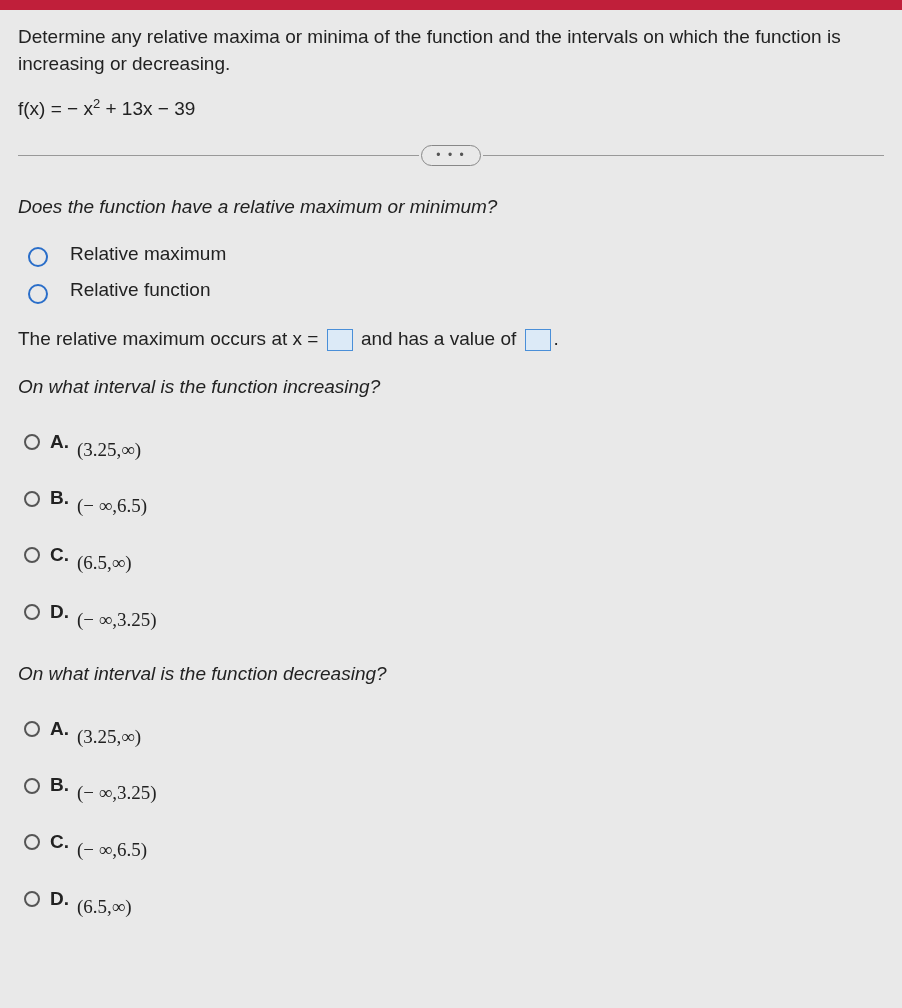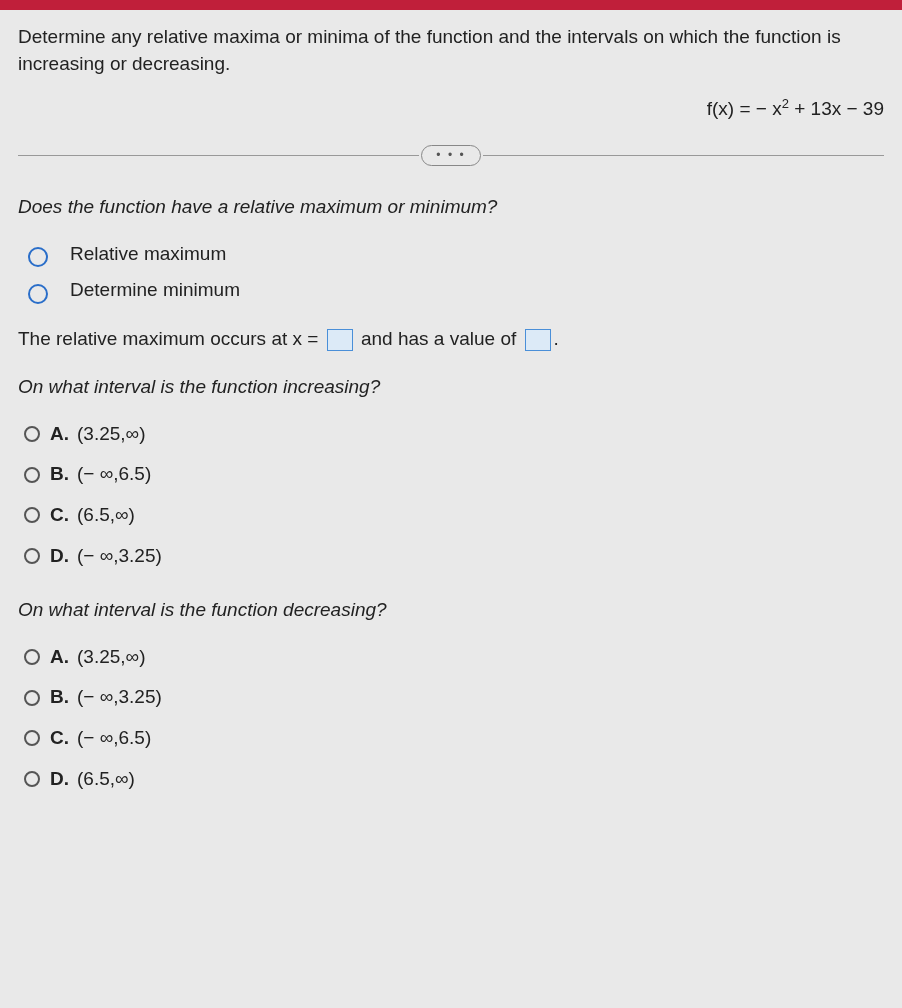--- a/index.html
+++ b/index.html
@@ -26,21 +26,20 @@
       font-size: 19px;
       color: #222;
       line-height: 1.4;
     }
     .question-text {
       margin-bottom: 18px;
     }
     .formula {
       margin-bottom: 22px;
       font-size: 19px;
-      text-align: right;
     }
     .formula sup {
       font-size: 13px;
       vertical-align: super;
     }
     .divider-row {
       display: flex;
       align-items: center;
       margin: 20px 0 28px 0;
     }
@@ -109,21 +108,22 @@
       display: flex;
       align-items: center;
       margin: 14px 0;
       padding-left: 6px;
     }
     .mc-label {
       font-weight: bold;
       margin-right: 8px;
     }
     .mc-text {
-      font-family: Liberation Sans, sans-serif;
+      font-family: Liberation Serif, serif;
+      margin-top: 16px;
     }
   </style>
 </head>
 <body>
 
 <div class="top-bar"></div>
 
 <div class="content">
 
   <div class="question-text">Determine any relative maxima or minima of the function and the intervals on which the function is increasing or decreasing.</div>
@@ -140,21 +140,21 @@
 
   <div class="sub-question">Does the function have a relative maximum or minimum?</div>
 
   <div class="radio-group">
     <div class="radio-row">
       <div class="radio-big"></div>
       <span>Relative maximum</span>
     </div>
     <div class="radio-row">
       <div class="radio-big"></div>
-      <span>Determine minimum</span>
+      <span>Relative function</span>
     </div>
   </div>
 
   <div class="fill-sentence">
     <span>The relative maximum occurs at x =</span>
     <span class="answer-box"></span>
     <span>and has a value of</span>
     <span class="answer-box"></span><span>.</span>
   </div>
 

